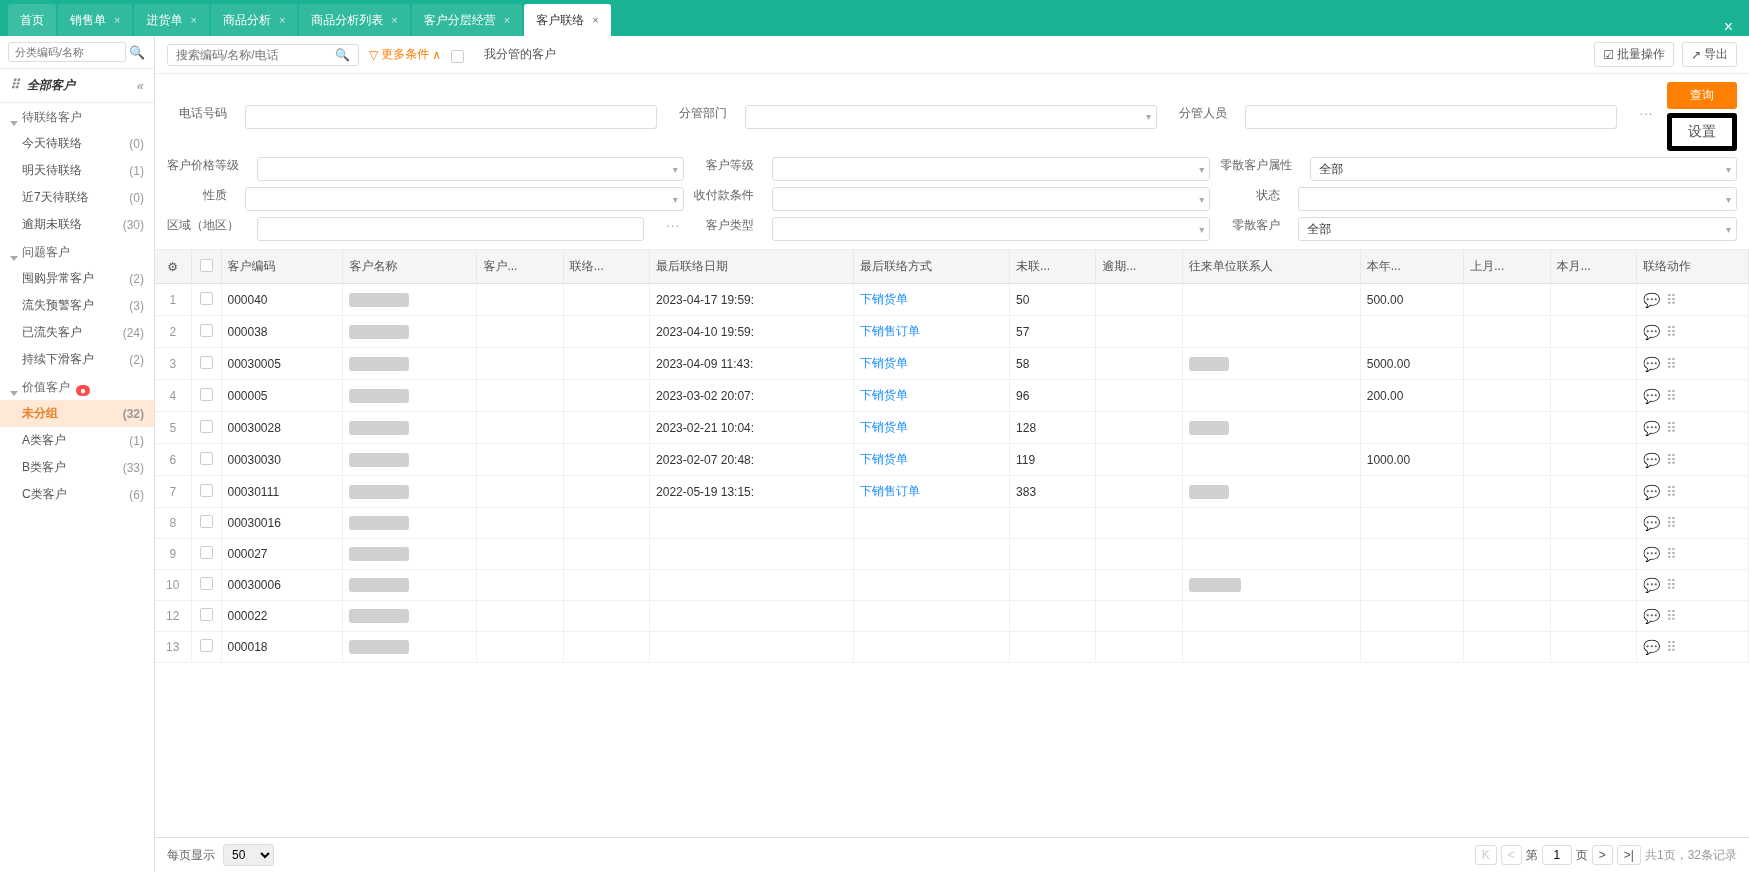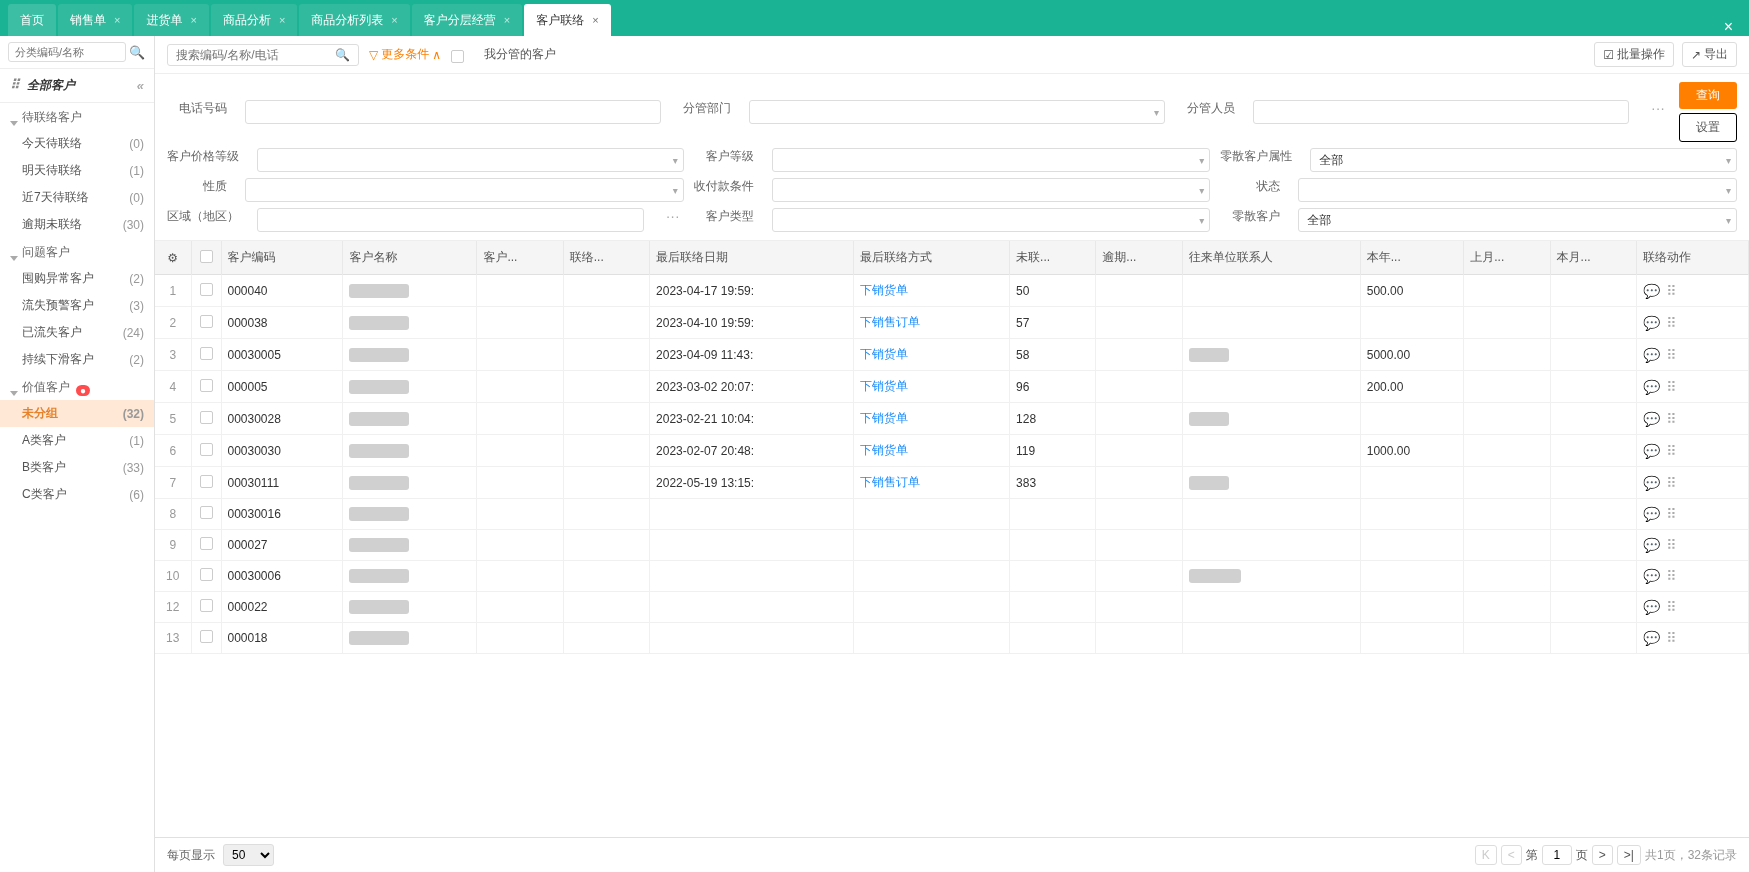--- a/index.html
+++ b/index.html
@@ -236,25 +236,25 @@
       color: #fff;
       border: none;
       border-radius: 3px;
       padding: 5px 16px;
       cursor: pointer;
       font-size: 12px;
     }
     .btn-reset {
       background: #fff;
       color: #555;
-      border: 1px solid #000000;
+      border: 5px solid #000000;
       border-radius: 3px;
       padding: 5px 16px;
       cursor: pointer;
-      font-size: 12px;
+      font-size: 14px;
     }
 
     
     .table-container {
       flex: 1;
       overflow: auto;
       background: #fff;
     }
     table {
       width: 100%;

